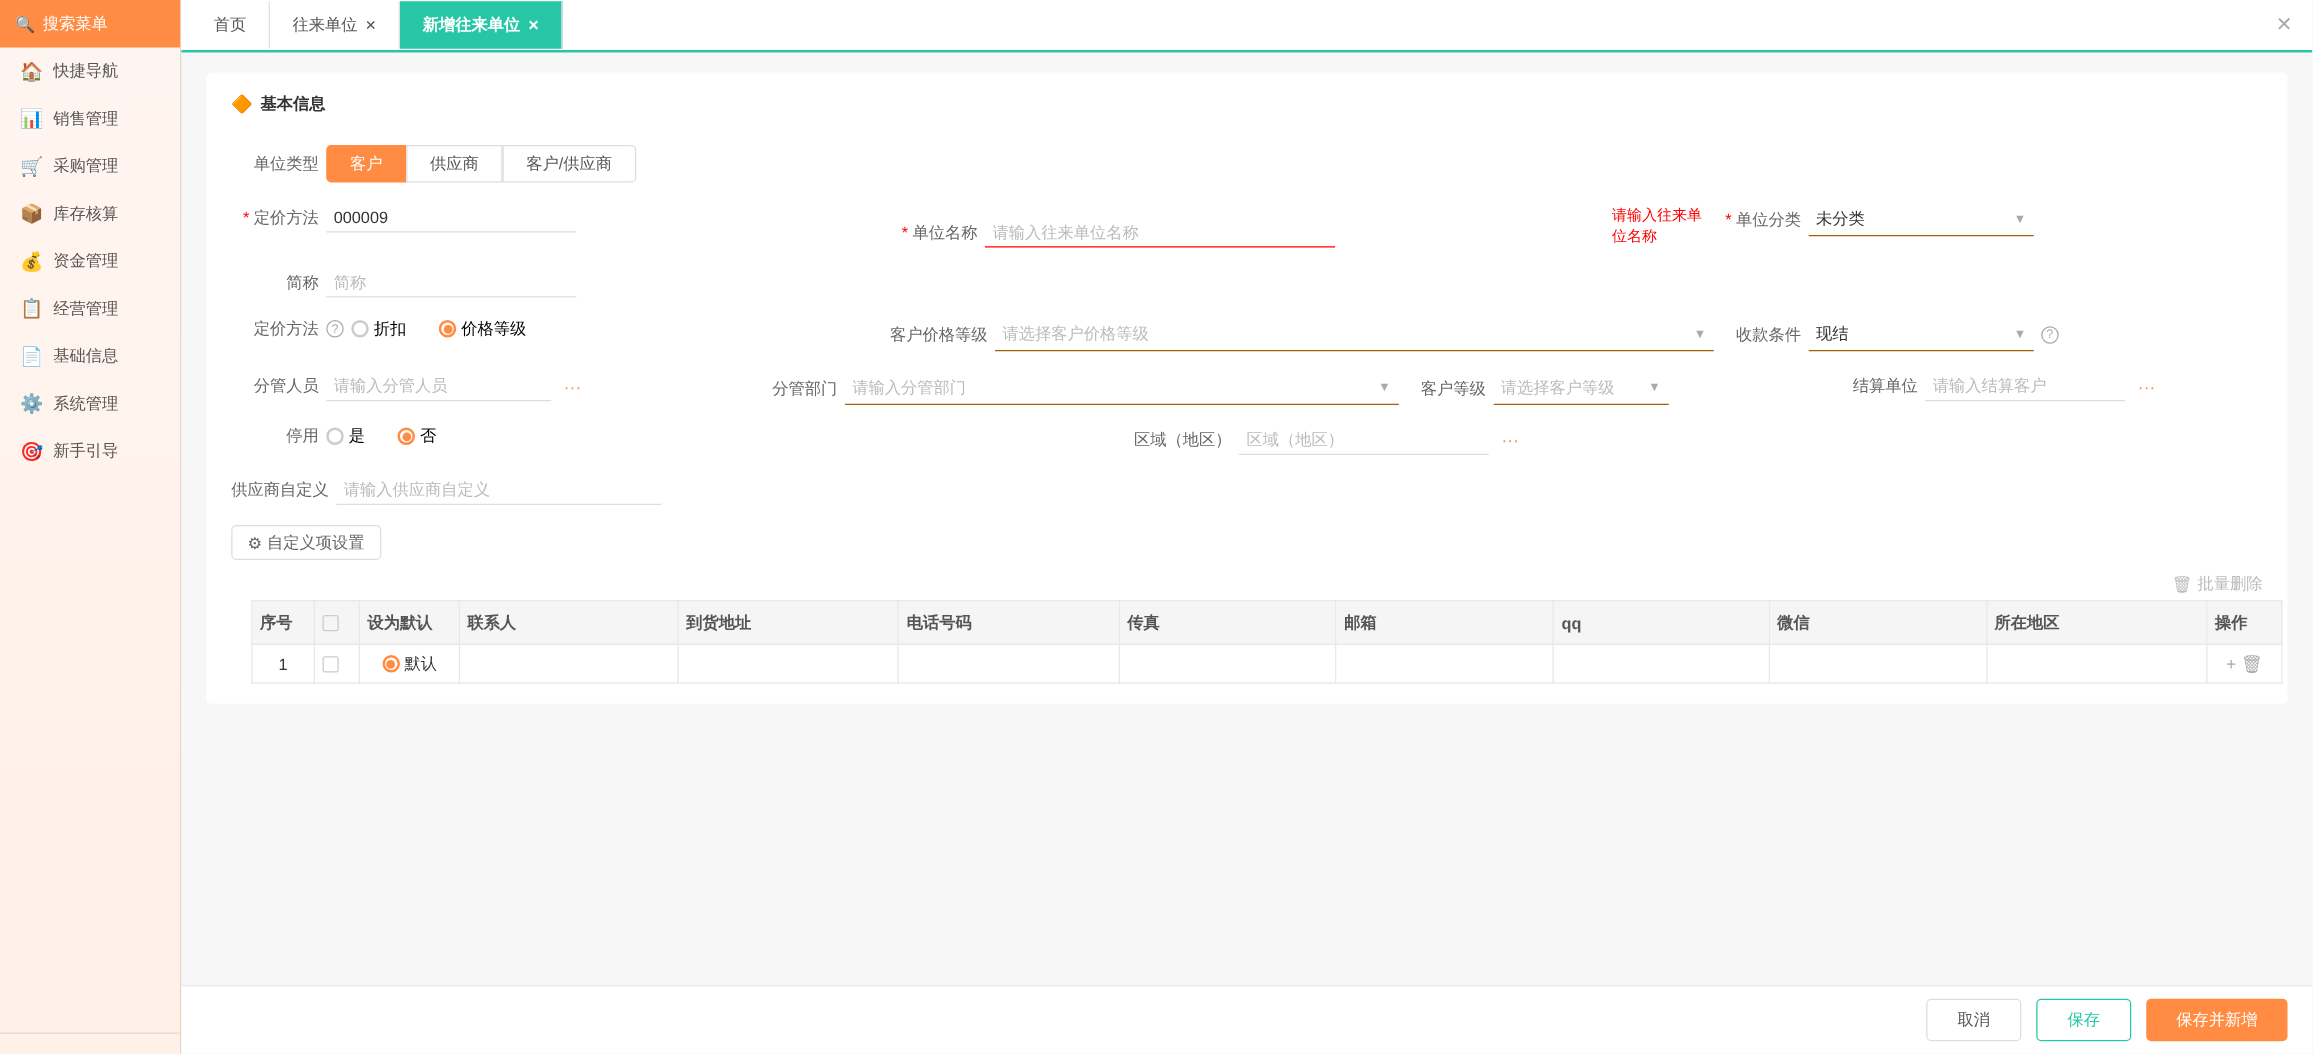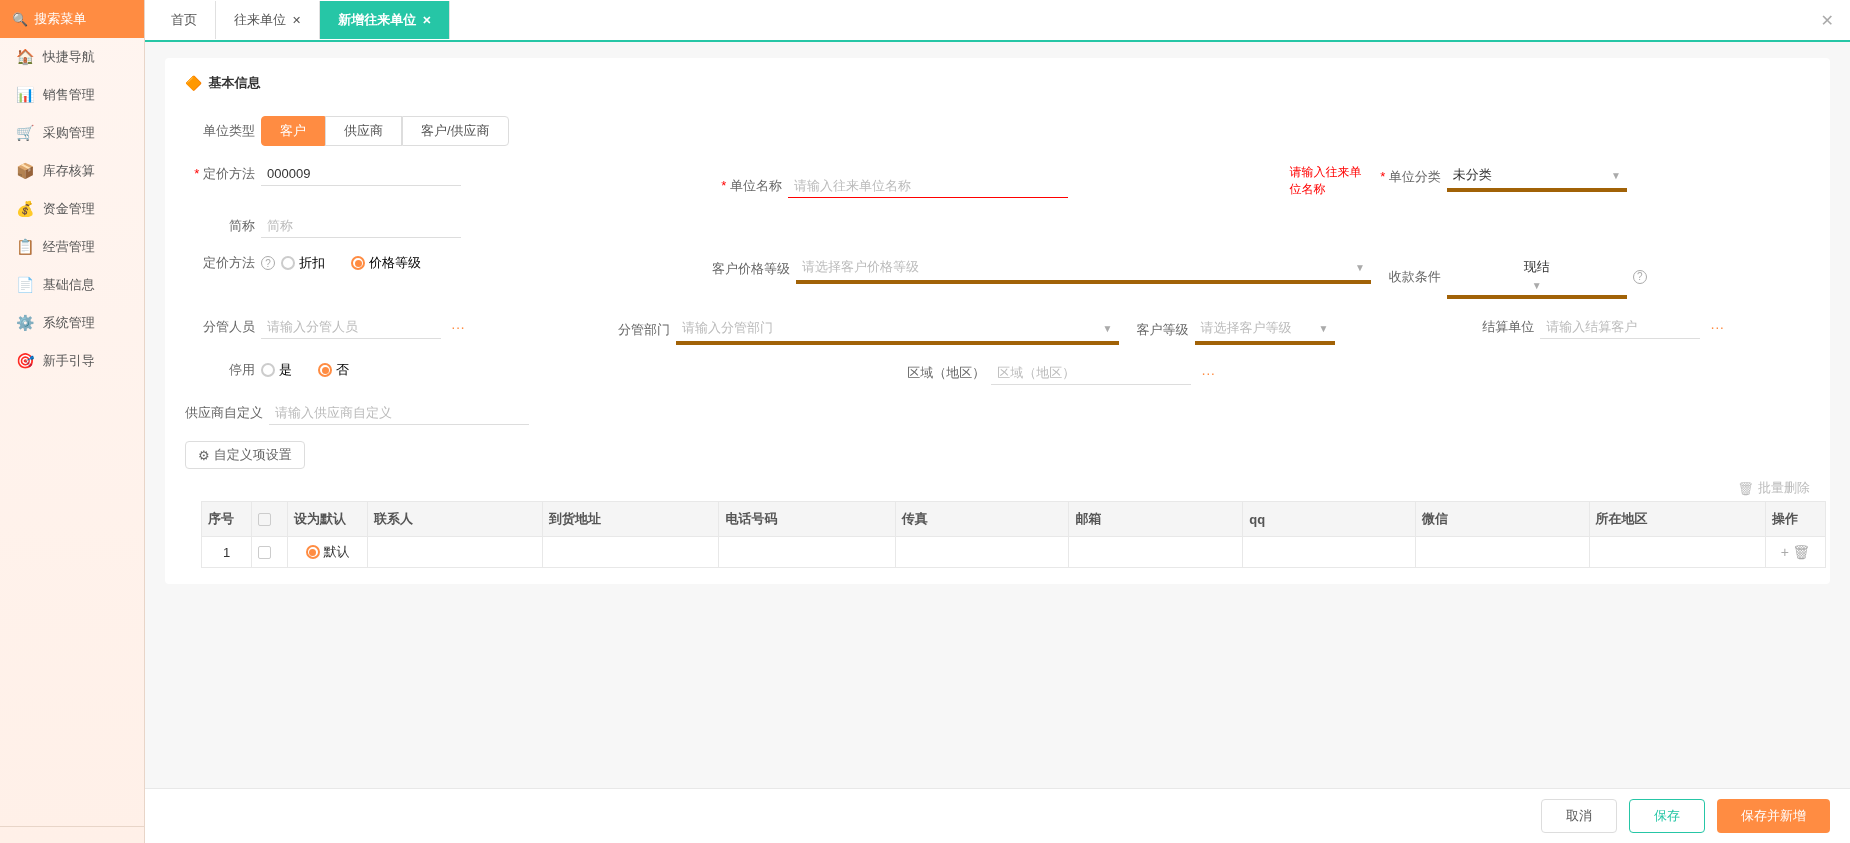--- a/index.html
+++ b/index.html
@@ -169,21 +169,21 @@
       color: white;
       border-color: #ff8c42;
     }
     .unit-btn:first-child { border-radius: 4px 0 0 4px; }
     .unit-btn:last-child { border-radius: 0 4px 4px 0; }
     .select-wrapper {
       flex: 1;
       min-width: 0;
       display: flex;
       align-items: center;
-      border-bottom: 4px solid #a16207;
+      border-bottom: 1px solid #a16207;
       padding: 4px 6px;
       cursor: pointer;
       gap: 4px;
     }
     .select-value { flex: 1; color: #333; }
     .select-placeholder { flex: 1; color: #bbb; }
     .chevron { color: #aaa; font-size: 10px; }
 
     
     .radio-group { display: flex; align-items: center; gap: 26px; }
@@ -462,21 +462,21 @@
         </div>
         <div class="form-group" style="flex:1.5;">
           <span class="form-label">客户价格等级</span>
           <div class="select-wrapper">
             <span class="select-placeholder">请选择客户价格等级</span>
             <span class="chevron">▼</span>
           </div>
         </div>
         <div class="form-group" style="flex:1;">
           <span class="form-label">收款条件</span>
-          <div class="select-wrapper" style="max-width:180px;flex-direction:column;">
+          <div class="select-wrapper" style="max-width:180px;">
             <span class="select-value">现结</span>
             <span class="chevron">▼</span>
           </div>
           <div class="help-icon">?</div>
         </div>
       </div>
 
       <div class="form-row">
         <div class="form-group" style="flex:1.2;">
           <span class="form-label">分管人员</span>

